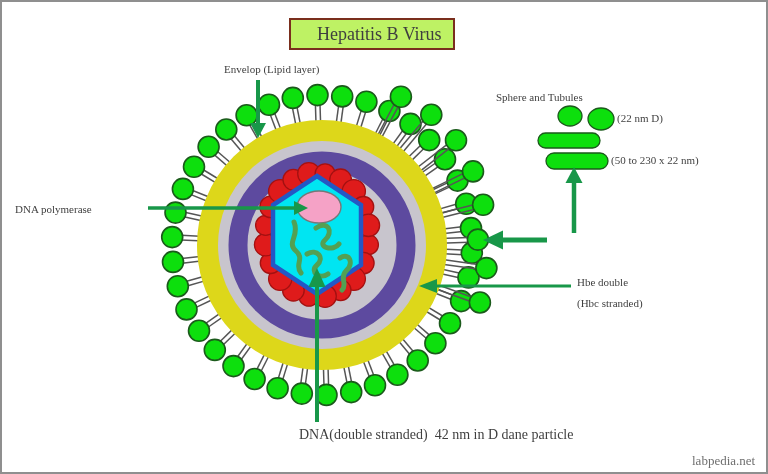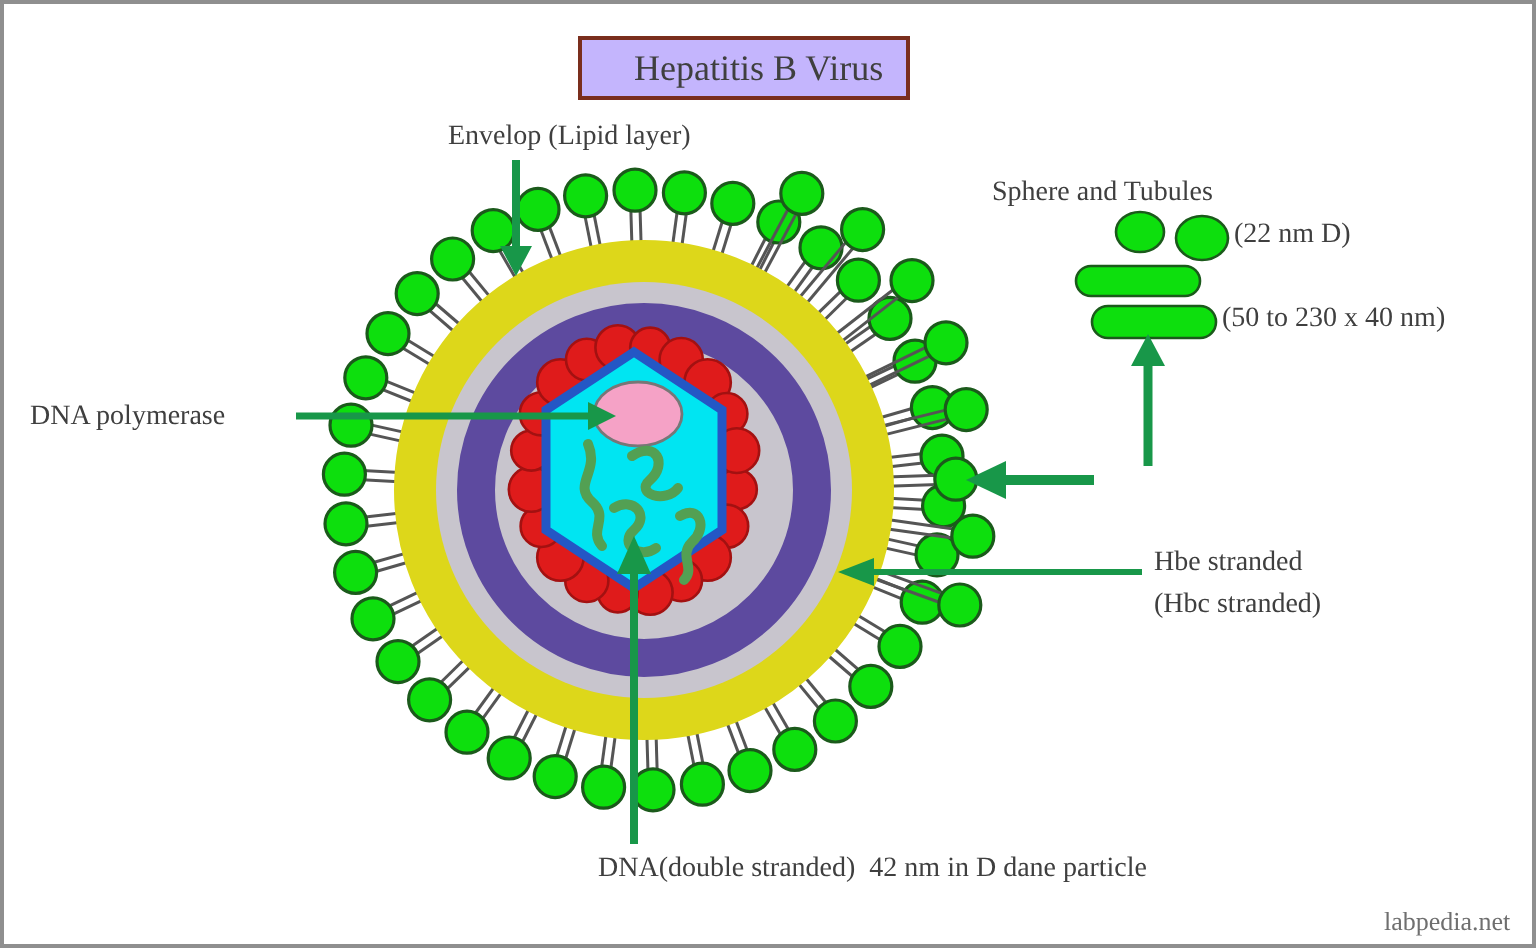--- a/index.html
+++ b/index.html
@@ -2,21 +2,21 @@
 <html><head>
 <meta charset="utf-8">
 <style>
   html,body{margin:0;padding:0;background:#ffffff;}
   .canvas{
     position:relative;width:768px;height:474px;background:#fff;
     border:2px solid #8f8f8f;box-sizing:border-box;
     font-family:"Liberation Serif",serif;overflow:hidden;
   }
   .canvas svg{position:absolute;left:0;top:0;}
-  .lbl{position:absolute;font-size:14px;line-height:20px;white-space:pre;}
+  .lbl{position:absolute;font-size:11px;line-height:20px;white-space:pre;}
   .title-box{
     position:absolute;left:287px;top:16px;padding:3px 11px;
     border:2px solid #7a2e1d;font-size:18px;line-height:22px;white-space:pre;
   }
   .note{font-size:14px;}
   .small{font-size:13px;}
 </style>
 </head>
 <body>
 
@@ -221,25 +221,25 @@
       <g>
         <line x1="545" y1="238" x2="501" y2="238" stroke="#189749" stroke-width="5"></line>
         <polygon points="481,238 501,228.5 501,247.5" fill="#189749"></polygon>
       </g>
       <g>
         <line x1="569" y1="284" x2="435" y2="284" stroke="#189749" stroke-width="3"></line>
         <polygon points="417,284 435,277 435,291" fill="#189749"></polygon>
       </g>
     </svg>
 
-  <div class="title-box" style="background: #c4b5fd; border-color: rgb(122, 46, 29); padding-left: 26px;">Hepatitis B Virus</div>
+  <div class="title-box" style="background: #bef264; border-color: rgb(122, 46, 29); padding-left: 26px;">Hepatitis B Virus</div>
 
   <div class="lbl" style="left:222px;top:57px">Envelop (Lipid layer)</div>
   <div class="lbl" style="left:13px;top:197px">DNA polymerase</div>
   <div class="lbl" style="left:494px;top:85px">Sphere and Tubules</div>
   <div class="lbl" style="left:615px;top:106px">(22 nm D)</div>
-  <div class="lbl" style="left:609px;top:148px">(50 to 230 x 40 nm)</div>
-  <div class="lbl" style="left:575px;top:270px">Hbe stranded</div>
+  <div class="lbl" style="left:609px;top:148px">(50 to 230 x 22 nm)</div>
+  <div class="lbl" style="left:575px;top:270px">Hbe double</div>
   <div class="lbl" style="left:575px;top:291px">(Hbc stranded)</div>
   <div class="lbl note" style="left:297px;top:423px">DNA(double stranded)  42 nm in D dane particle</div>
   <div class="lbl small" style="left: 690px; top: 449px; color: rgb(111, 111, 111); text-align: right;">labpedia.net</div>
 
 </div>
 
 </body></html>

